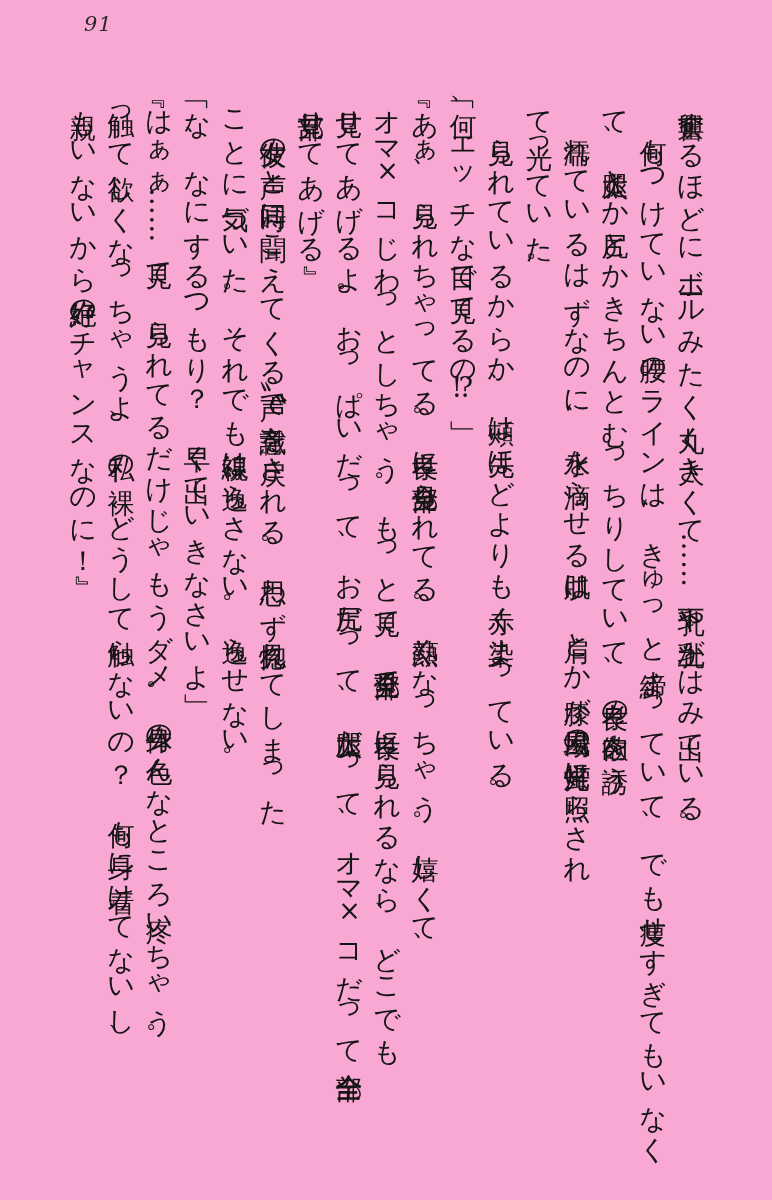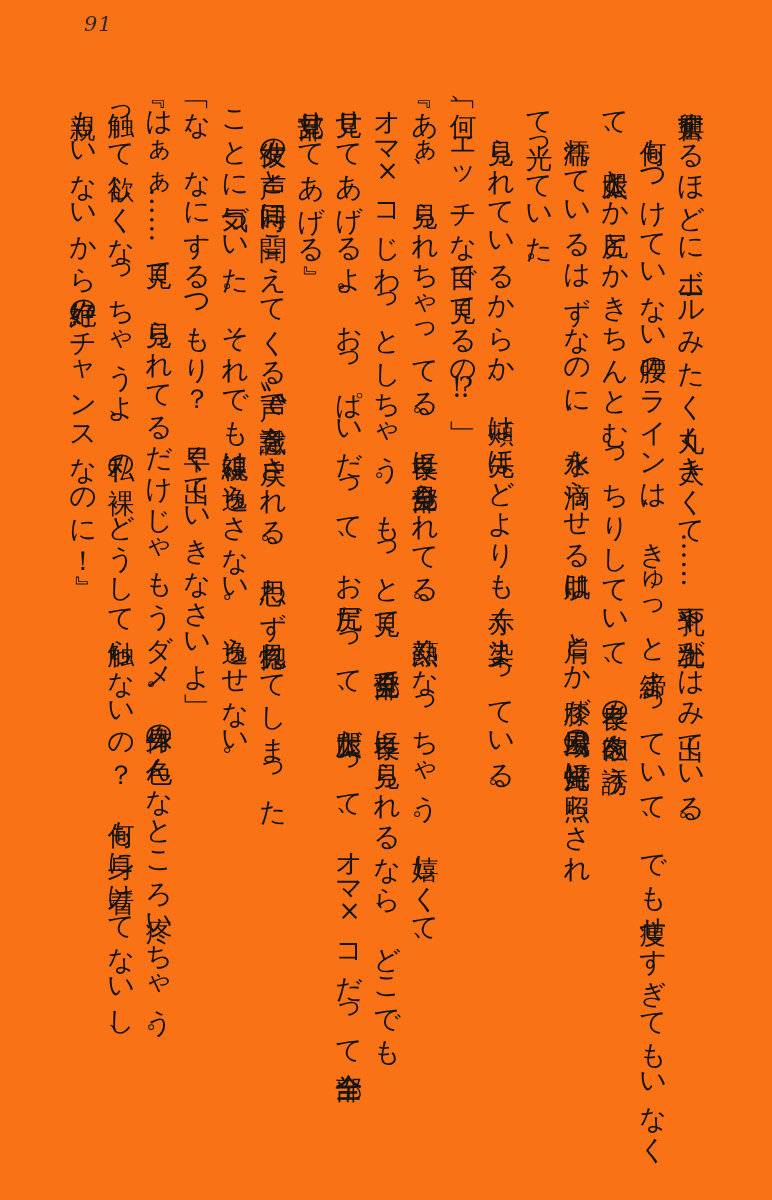--- a/index.html
+++ b/index.html
@@ -4,21 +4,21 @@
 <style>
   html, body {
     margin: 0;
     padding: 0;
     background: #e8e8e8;
   }
   .page {
     position: relative;
     width: 772px;
     height: 1200px;
-    background: #f97316;
+    background: #f9a8d4;
     color: #1c1c1c;
     font-family: "DejaVu Serif", "Liberation Serif", serif;
     overflow: hidden;
   }
   .page-number {
     position: absolute;
     top: 12px;
     left: 84px;
     font-size: 21px;
     font-style: italic;

